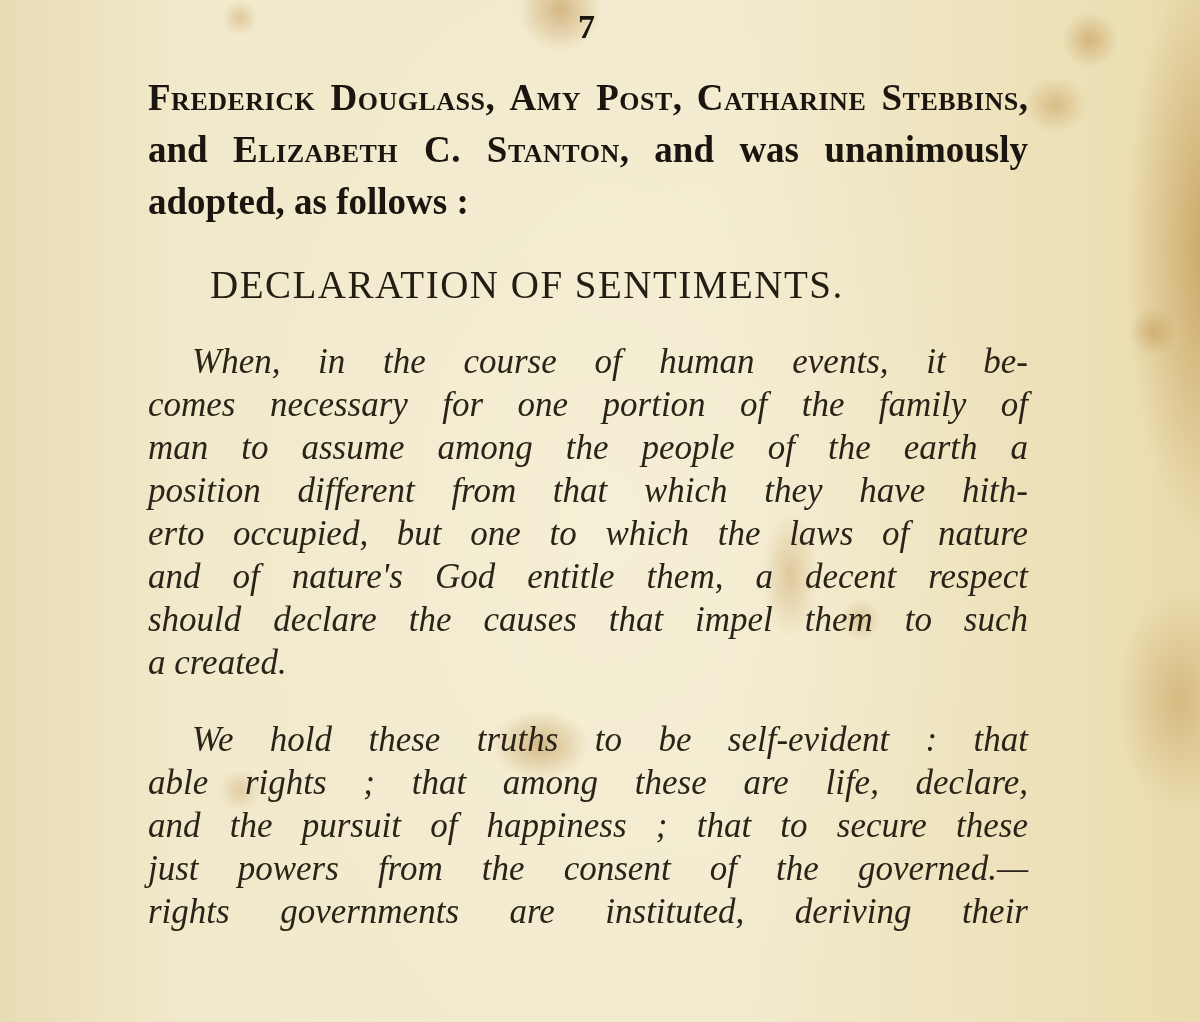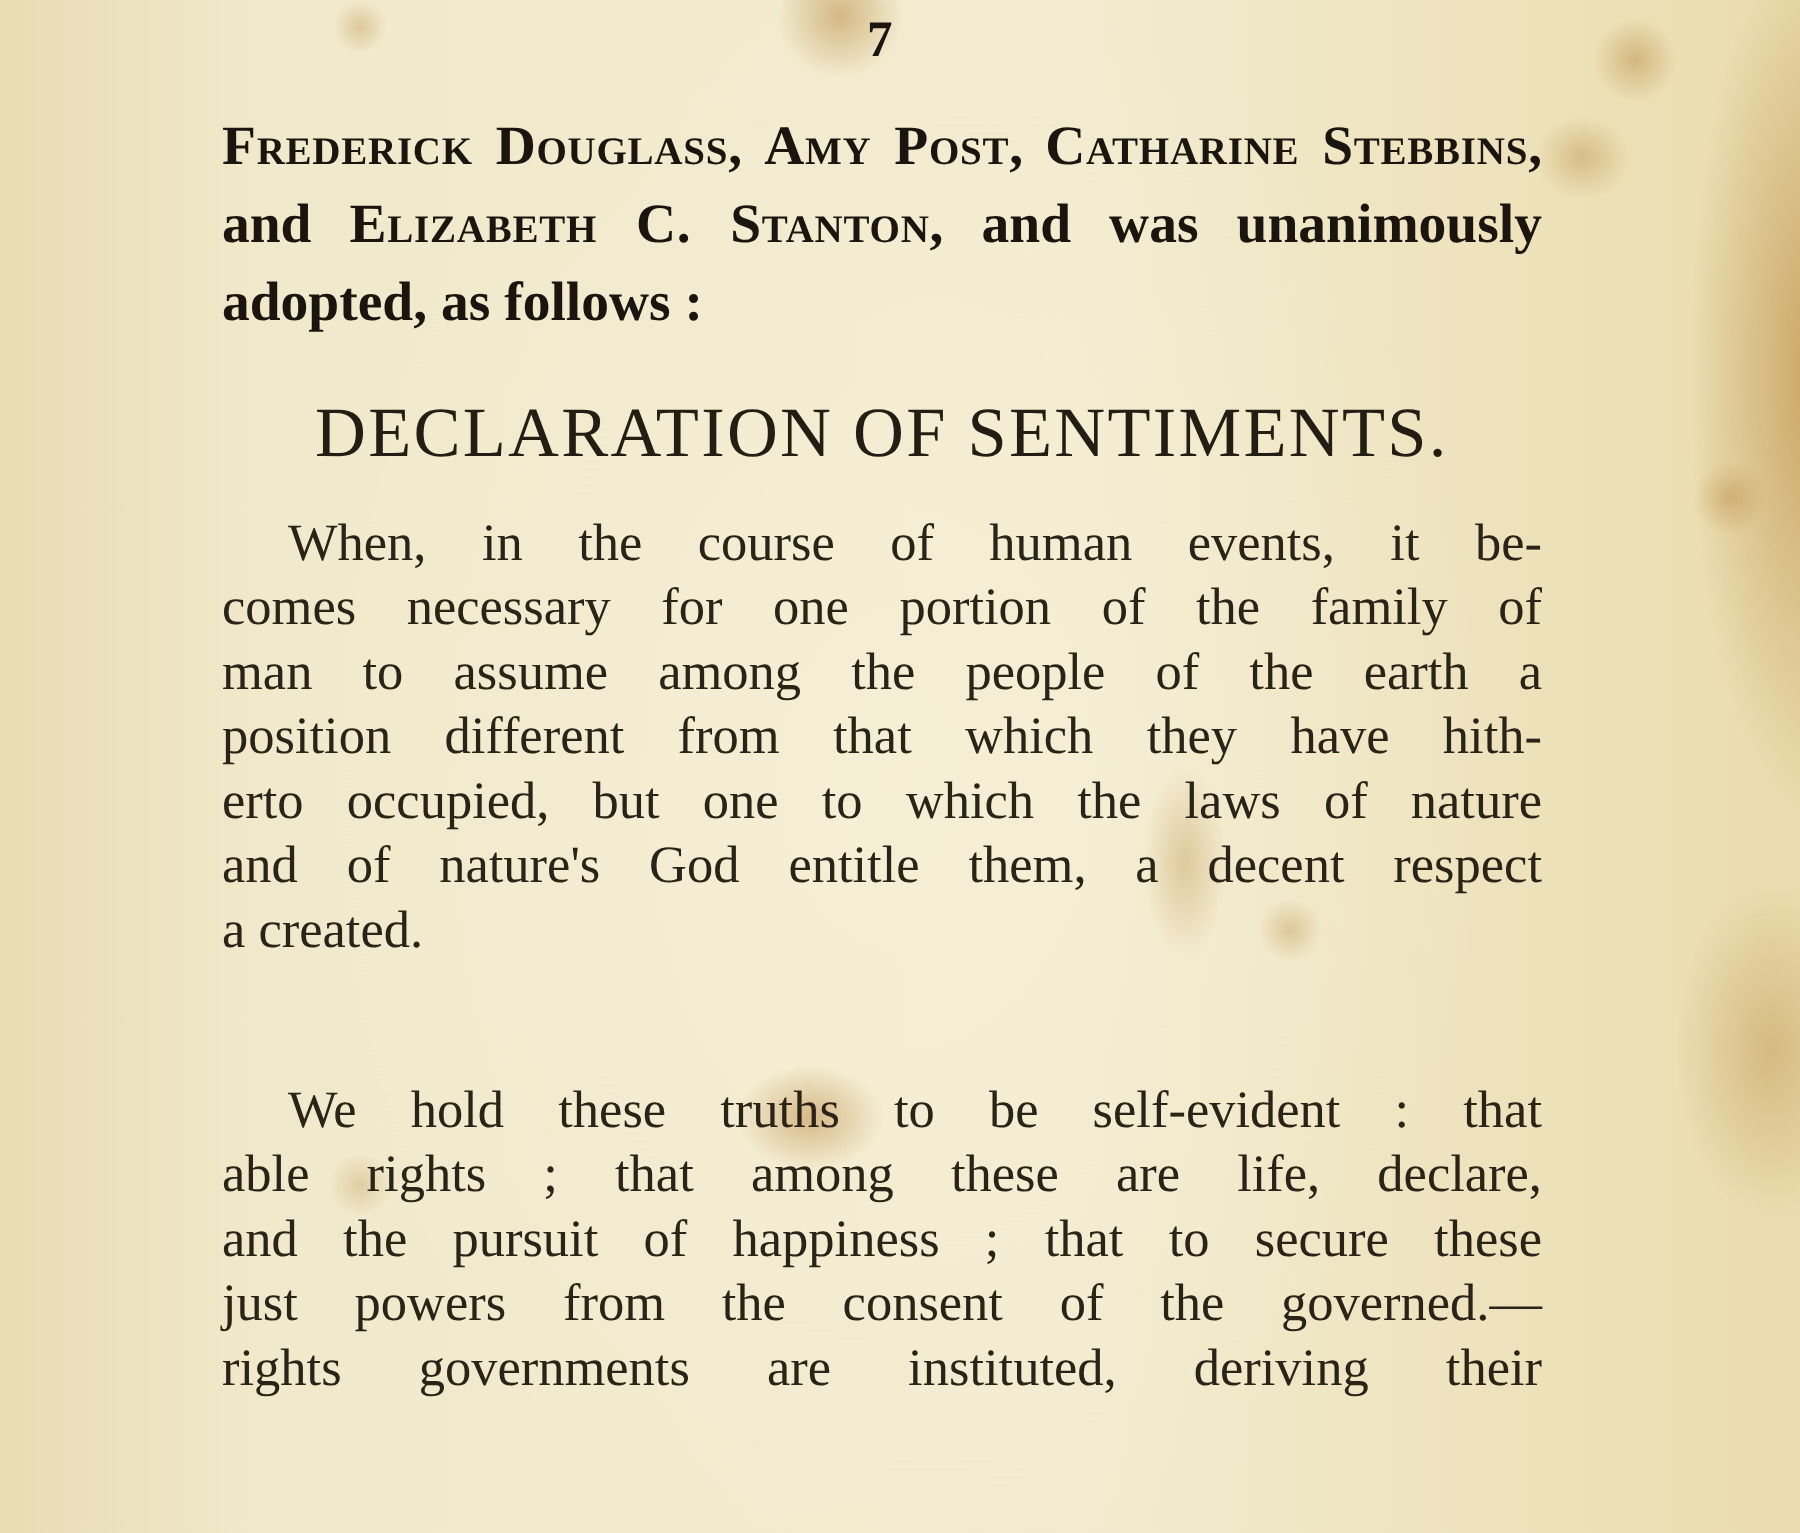--- a/index.html
+++ b/index.html
@@ -61,39 +61,40 @@
       color: #1a150e;
     }
     .sc {
       font-variant: small-caps;
       letter-spacing: 0.5px;
     }
     .title {
       position: absolute;
       top: 262px;
       left: 62px;
-      font-size: 47px;
+      font-size: 39px;
       letter-spacing: 1.5px;
       color: #231d14;
     }
     .para {
       position: absolute;
       left: 0;
       width: 880px;
       font-size: 35px;
       line-height: 43px;
       color: #2a2318;
       text-align: justify;
     }
     .para .line {
       display: block;
       text-align: justify;
       text-align-last: justify;
       white-space: nowrap;
       overflow: visible;
+      font-style: italic;
     }
     .para .line.last {
       text-align-last: left;
     }
     .para .line.indent {
       padding-left: 44px;
     }
     .p1 { top: 340px; }
     .p2 { top: 718px; }
   </style>
@@ -111,20 +112,21 @@
 
     <div class="title">DECLARATION OF SENTIMENTS.</div>
 
     <div class="para p1">
       <span class="line indent">When, in the course of human events, it be-</span>
       <span class="line">comes necessary for one portion of the family of</span>
       <span class="line">man to assume among the people of the earth a</span>
       <span class="line">position different from that which they have hith-</span>
       <span class="line">erto occupied, but one to which the laws of nature</span>
       <span class="line">and of nature's God entitle them, a decent respect</span>
+      <span class="line">should declare the causes that impel them to such</span>
       <span class="line last">a created.</span>
     </div>
 
     <div class="para p2">
       <span class="line indent">We hold these truths to be self-evident : that</span>
       <span class="line">able rights ; that among these are life, declare,</span>
       <span class="line">and the pursuit of happiness ; that to secure these</span>
       <span class="line">just powers from the consent of the governed.—</span>
       <span class="line">rights governments are instituted, deriving their</span>
     </div>

